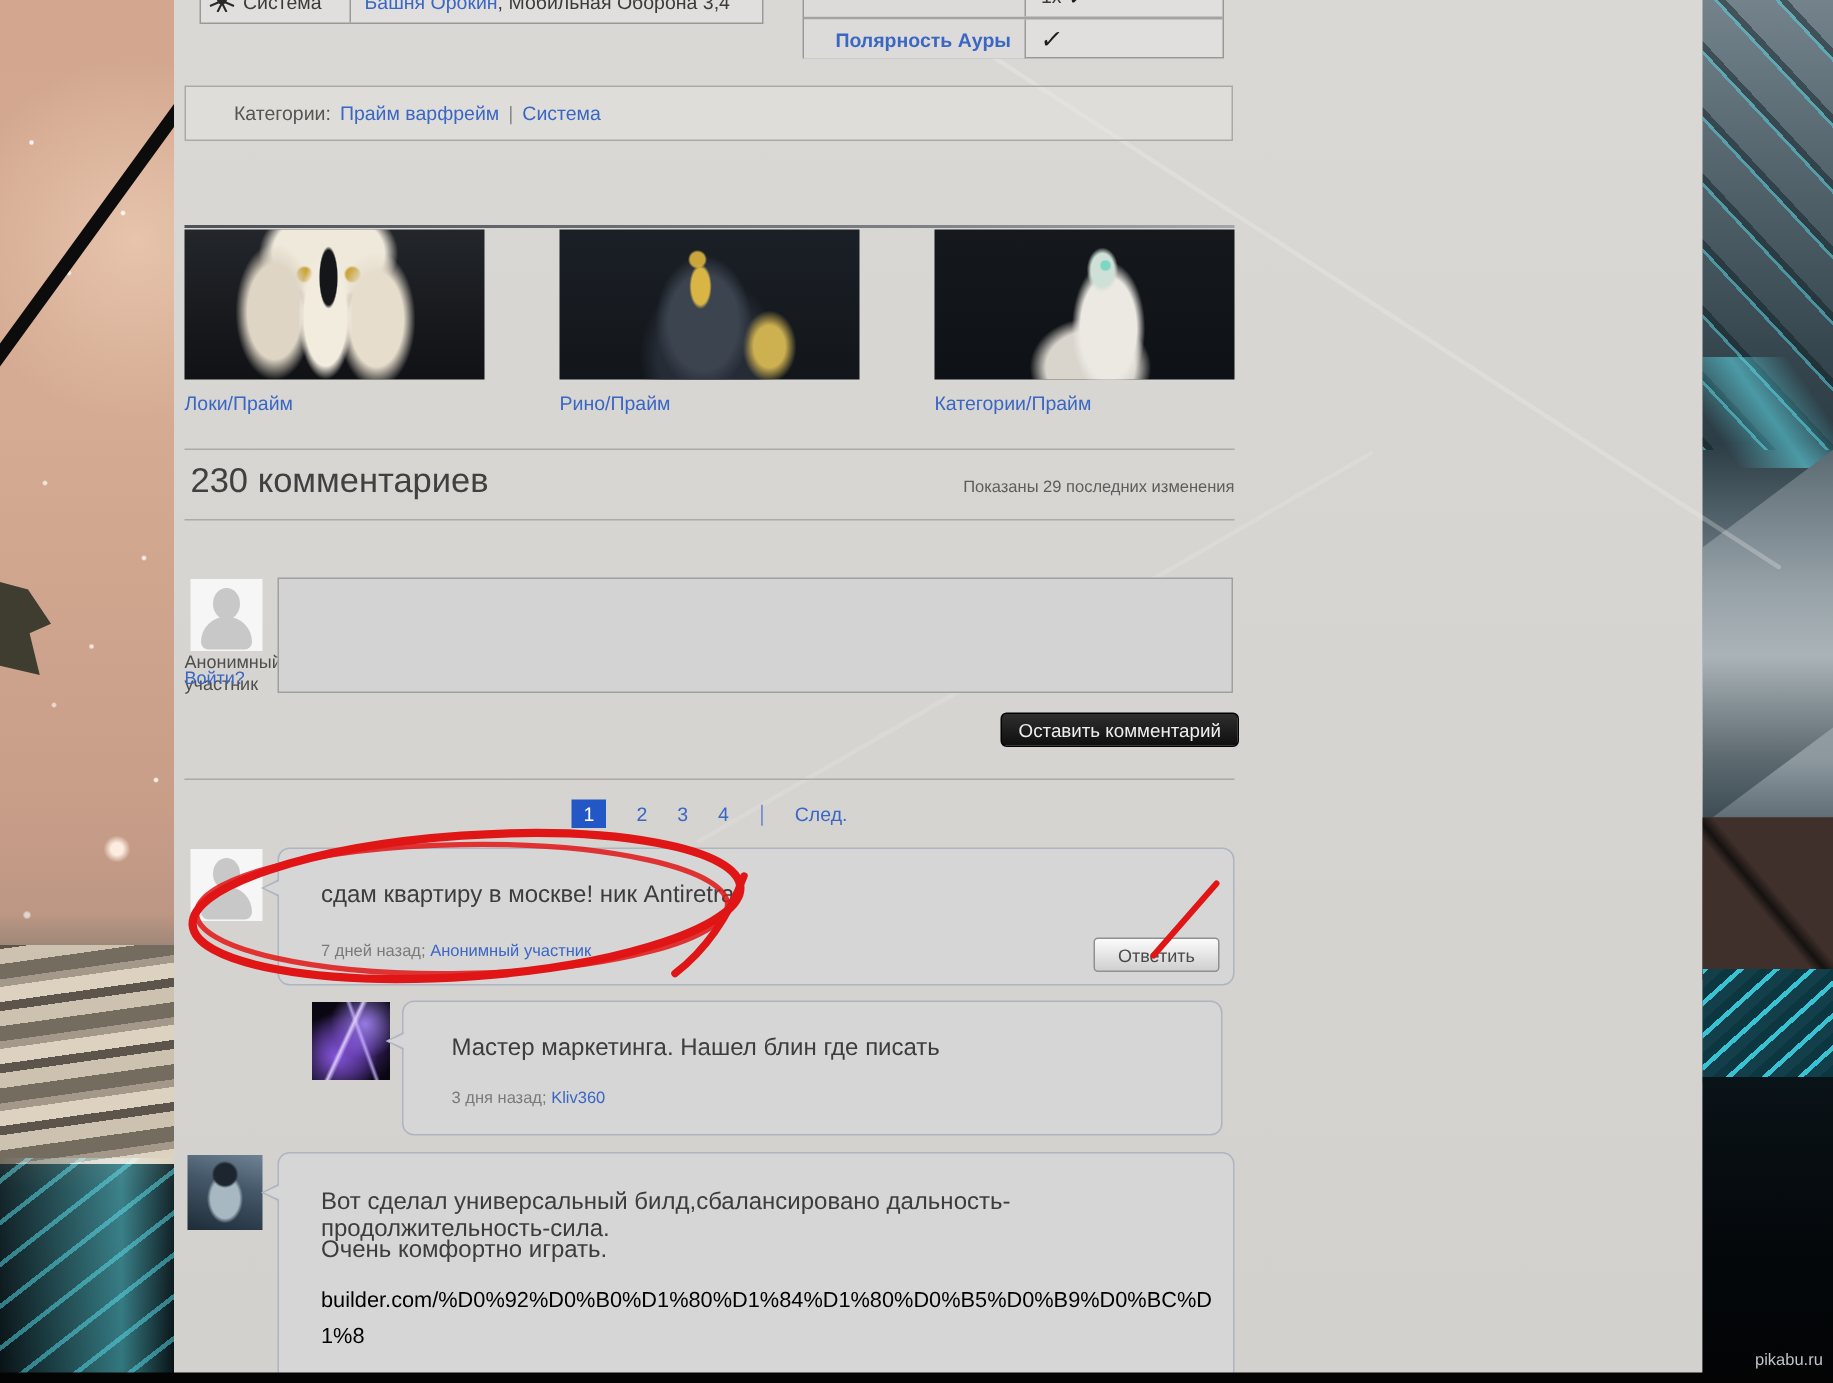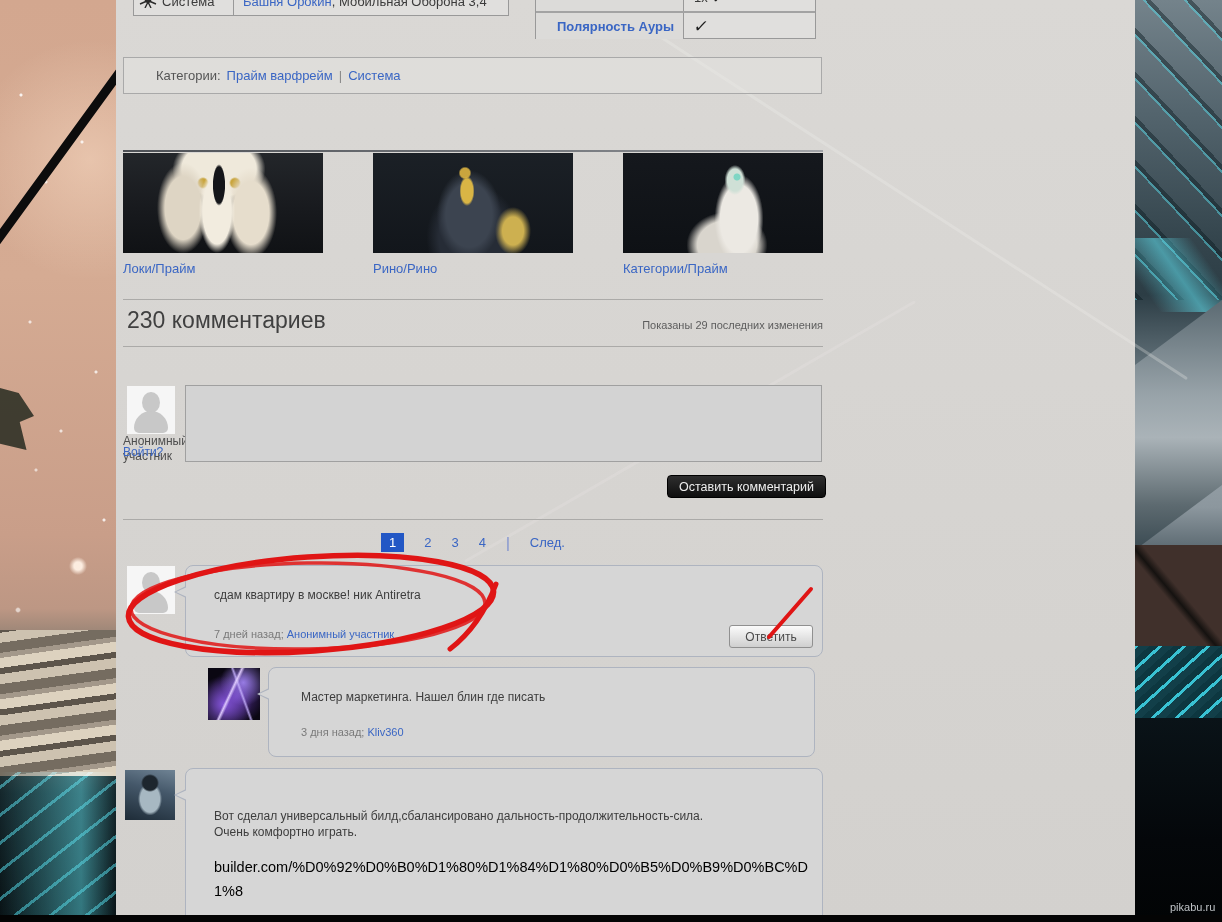--- a/index.html
+++ b/index.html
@@ -136,21 +136,21 @@
   
   #pagination{position:absolute;left:123px;top:533px;width:700px;display:flex;justify-content:center;align-items:center;gap:20px;font-size:13px;}
   .page-active{background:#2257c5;color:#fff;padding:2px 8px;}
   .page-link{color:#3a66c4;cursor:pointer;}
   .page-div{color:#7b8fd0;font-size:15px;}
 
   
   .bubble{position:absolute;background:#d6d6d6;border:1px solid #aeb4c0;border-radius:8px;box-sizing:border-box;}
   .bubble::before{content:"";position:absolute;left:-12px;top:20px;border:6px solid transparent;border-right:12px solid #aeb4c0;border-left:none;}
   .bubble::after{content:"";position:absolute;left:-10px;top:21px;border:5px solid transparent;border-right:11px solid #d6d6d6;border-left:none;}
-  .c-text{position:absolute;left:28px;font-size:12px;color:#3d3d3d;}
+  .c-text{position:absolute;left:28px;font-size:16px;color:#3d3d3d;}
   .c-meta{position:absolute;left:28px;font-size:11px;color:#7a7a7a;}
   .reply-btn{position:absolute;right:9px;bottom:8px;width:82px;height:21px;
     background:linear-gradient(180deg,#fbfbfb,#cfcfcf);border:1px solid #909090;border-radius:3px;
     color:#4a4a4a;font-size:12px;display:flex;align-items:center;justify-content:center;cursor:pointer;}
   #bubble-1{left:185px;top:565px;width:638px;height:92px;}
   #bubble-2{left:268px;top:667px;width:547px;height:90px;}
   #bubble-3{left:185px;top:768px;width:638px;height:154px;border-radius:8px 8px 0 0;}
   .c-link{position:absolute;left:28px;width:602px;font-size:14.5px;line-height:24px;word-break:break-all;}
 
   
@@ -218,21 +218,21 @@
     <span class="sep">|</span>
     <span class="link">Система</span>
   </div>
 
   <div id="related-rule" class="abs"></div>
 
   <div class="thumb thumb-loki" style="left:123px;"></div>
   <div class="thumb thumb-rhino" style="left:373px;"></div>
   <div class="thumb thumb-excal" style="left:623px;"></div>
   <a class="thumb-label" style="left:123px;">Локи/Прайм</a>
-  <a class="thumb-label" style="left:373px;">Рино/Рино</a>
+  <a class="thumb-label" style="left:373px;">Рино/Прайм</a>
   <a class="thumb-label" style="left:623px;">Категории/Прайм</a>
 
   <div class="hline" style="left:123px;top:299px;width:700px;"></div>
   <div id="comments-title" class="abs">230 комментариев</div>
   <div id="shown-note" class="abs">Показаны 29 последних изменения</div>
   <div class="hline" style="left:123px;top:346px;width:700px;"></div>
 
   <div class="avatar-anon" style="left:127px;top:386px;"></div>
   <div id="anon-label">
     <div>Анонимный</div>
@@ -267,21 +267,21 @@
   <div id="bubble-2" class="bubble">
     <div class="c-text" style="left:32px;top:22px;">Мастер маркетинга. Нашел блин где писать</div>
     <div class="c-meta" style="left:32px;top:58px;">
       <span>3 дня назад;</span>
       <a>Kliv360</a>
     </div>
   </div>
 
   <div class="avatar-assassin"></div>
   <div id="bubble-3" class="bubble">
-    <div class="c-text" style="top:40px;text-align:center;">Вот сделал универсальный билд,сбалансировано дальность-продолжительность-сила.</div>
+    <div class="c-text" style="top:24px;">Вот сделал универсальный билд,сбалансировано дальность-продолжительность-сила.</div>
     <div class="c-text" style="top:56px;">Очень комфортно играть.</div>
     <div class="c-link" style="top:86px;">
       <div>builder.com/%D0%92%D0%B0%D1%80%D1%84%D1%80%D0%B5%D0%B9%D0%BC%D1%8</div>
 
     </div>
   </div>
 
   <svg id="annotation" viewBox="0 0 1222 922">
     <g stroke="#e01515" fill="none" stroke-linecap="round">
       <ellipse cx="311" cy="604" rx="183" ry="47" stroke-width="5.5" transform="rotate(-4 311 604)"></ellipse>

